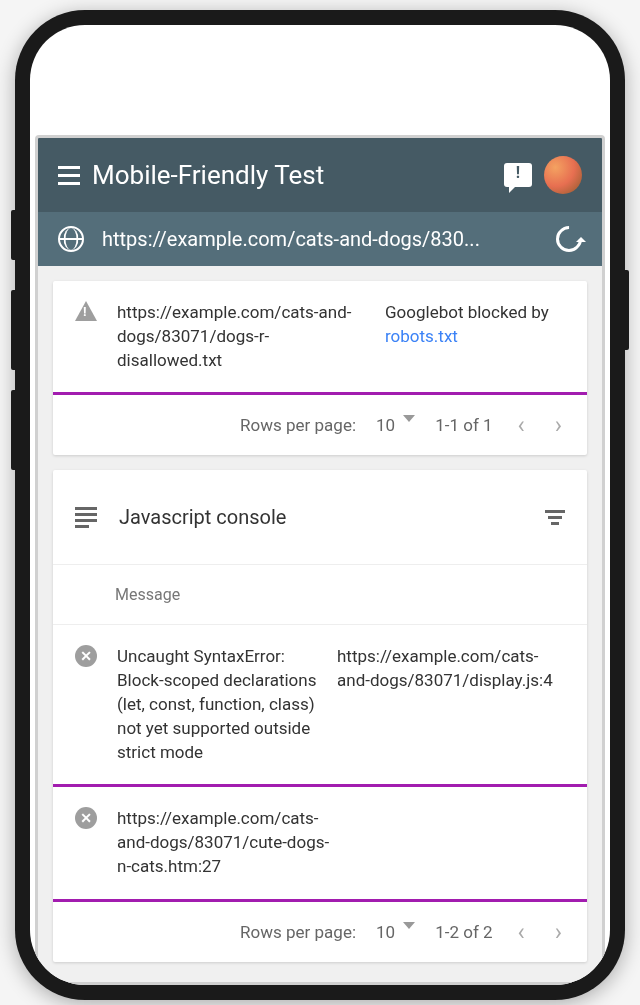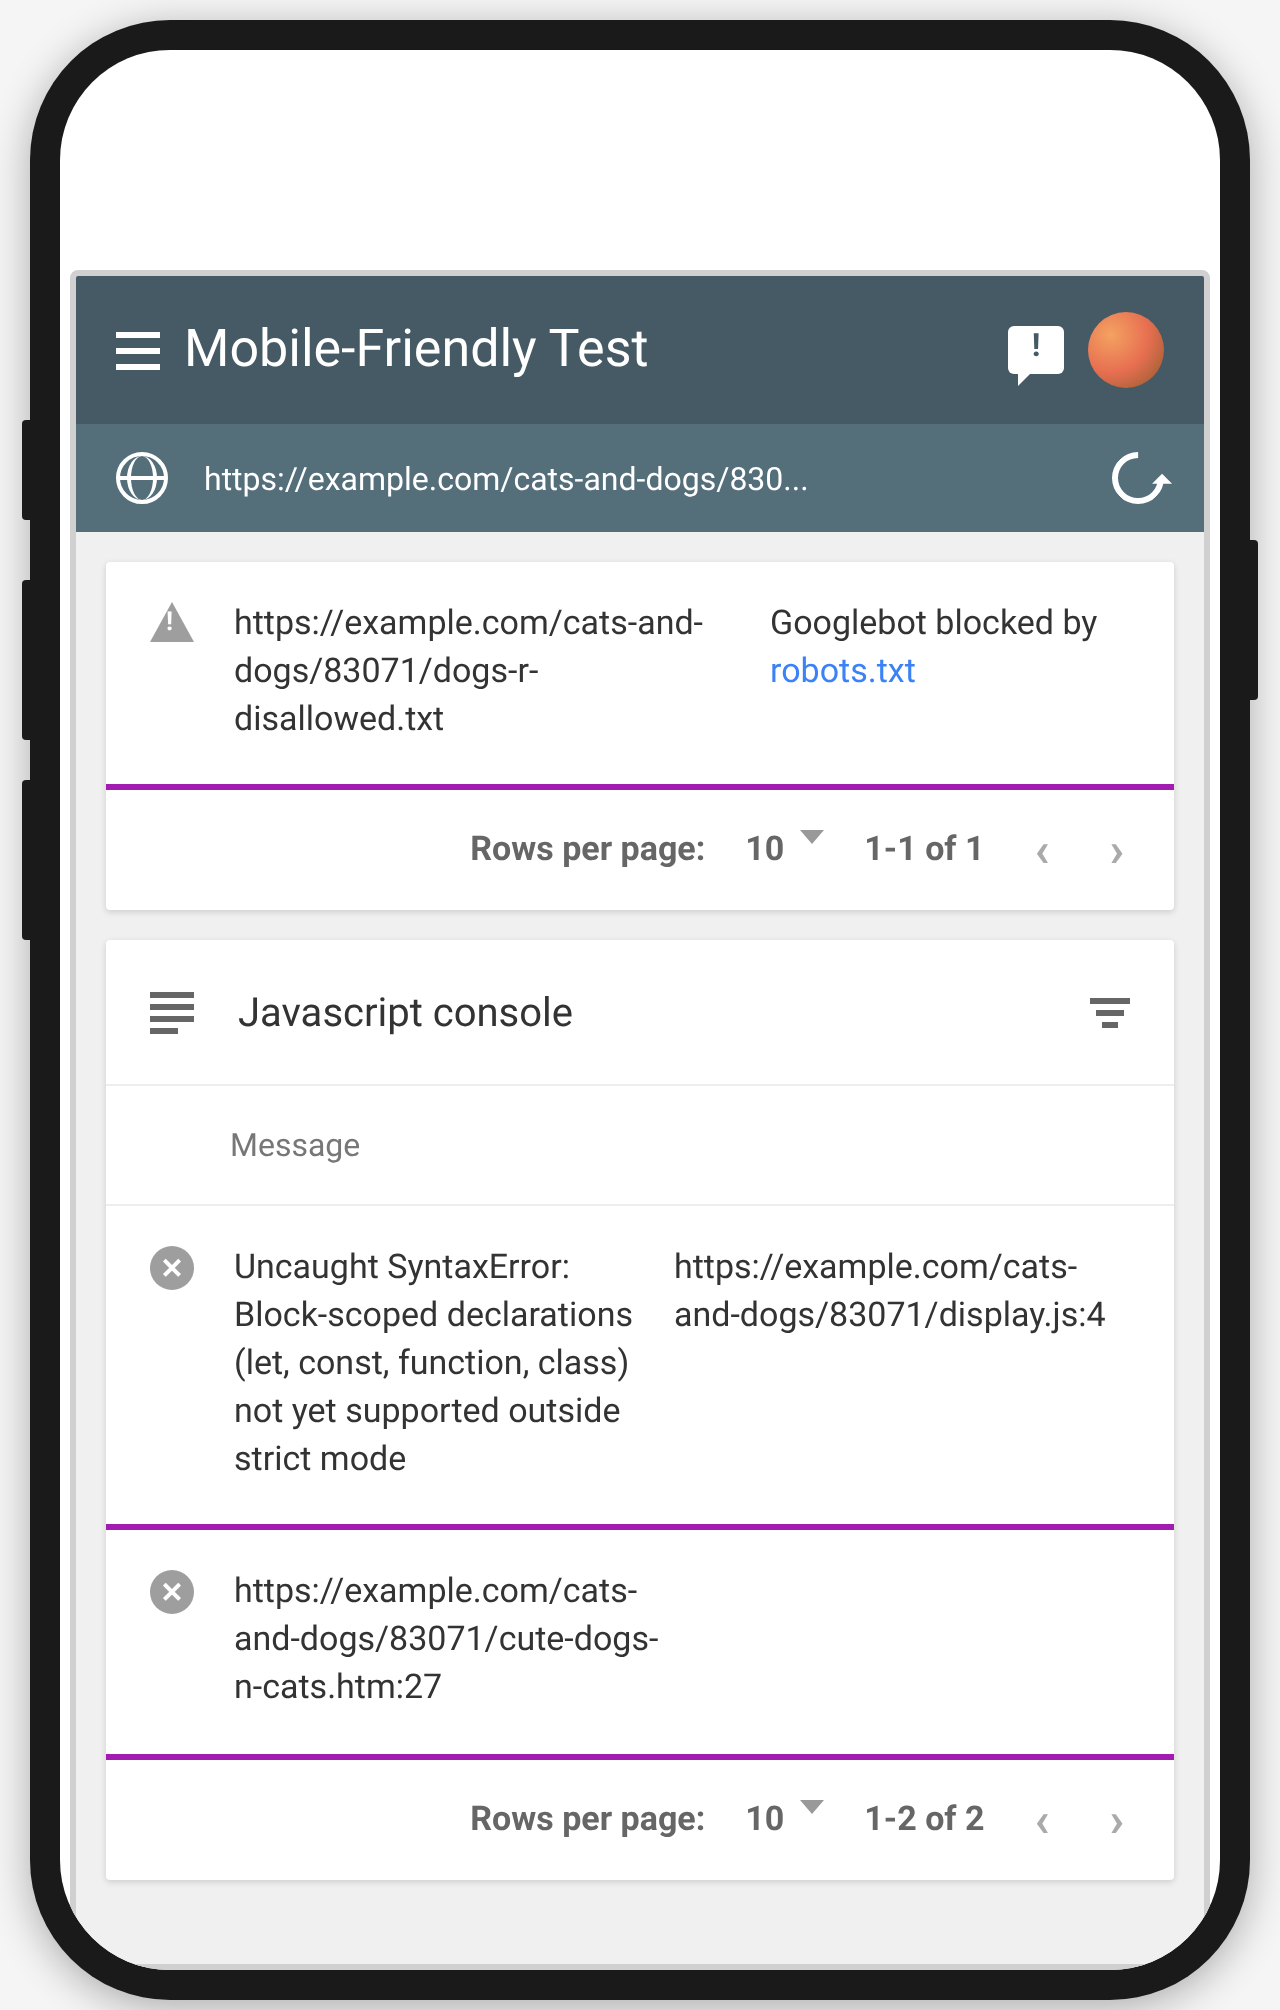--- a/index.html
+++ b/index.html
@@ -127,21 +127,21 @@
     }
     .globe-icon::before {
       content:""; position:absolute; top:0; bottom:0; left:50%;
       width:50%; border:2px solid #fff; border-radius:50%; transform:translateX(-50%);
       border-top:none; border-bottom:none;
     }
     .globe-icon::after {
       content:""; position:absolute; left:0; right:0; top:50%;
       height:2px; background:#fff; transform:translateY(-50%);
     }
-    .url-text { flex:1; font-size: 16px; white-space: nowrap; overflow: hidden; text-overflow: ellipsis; }
+    .url-text { flex:1; font-size: 20px; white-space: nowrap; overflow: hidden; text-overflow: ellipsis; }
     .reload-icon {
       width: 26px; height: 26px; border: 3px solid #fff; border-radius: 50%;
       border-top-color: transparent; position: relative; cursor: pointer;
       transform: rotate(45deg);
     }
     .reload-icon::after {
       content:""; position:absolute; top:-5px; right:-2px;
       border:5px solid transparent; border-bottom-color:#fff;
       transform: rotate(-45deg);
     }
@@ -180,37 +180,36 @@
     .row-right { width: 180px; font-size: 17px; color: #333; line-height: 1.4; }
     .row-right a { color: #3b82f6; text-decoration: none; }
     .pagination {
       display: flex;
       align-items: center;
       justify-content: flex-end;
       padding: 16px 20px;
       gap: 20px;
       color: #666;
       font-size: 17px;
-      font-weight: bold;
     }
     .pagination .dropdown {
       display: flex; gap: 8px; cursor: pointer;
     }
     .dropdown-arrow {
       width: 0; height: 0;
       border-left: 6px solid transparent;
       border-right: 6px solid transparent;
       border-top: 7px solid #999;
     }
     .nav-arrow {
       color: #aaa; font-size: 24px; cursor: pointer; padding: 0 5px;
     }
     .section-header {
       display: flex; align-items: center;
-      padding: 24px 22px; gap: 22px;
+      padding: 35px 22px; gap: 22px;
       border-bottom: 1px solid #eee;
     }
     .lines-icon {
       display:flex; flex-direction:column; gap:3px;
     }
     .lines-icon span {
       height: 3px; background: #666; display:block;
     }
     .lines-icon span:nth-child(1){width:22px}
     .lines-icon span:nth-child(2){width:22px}

